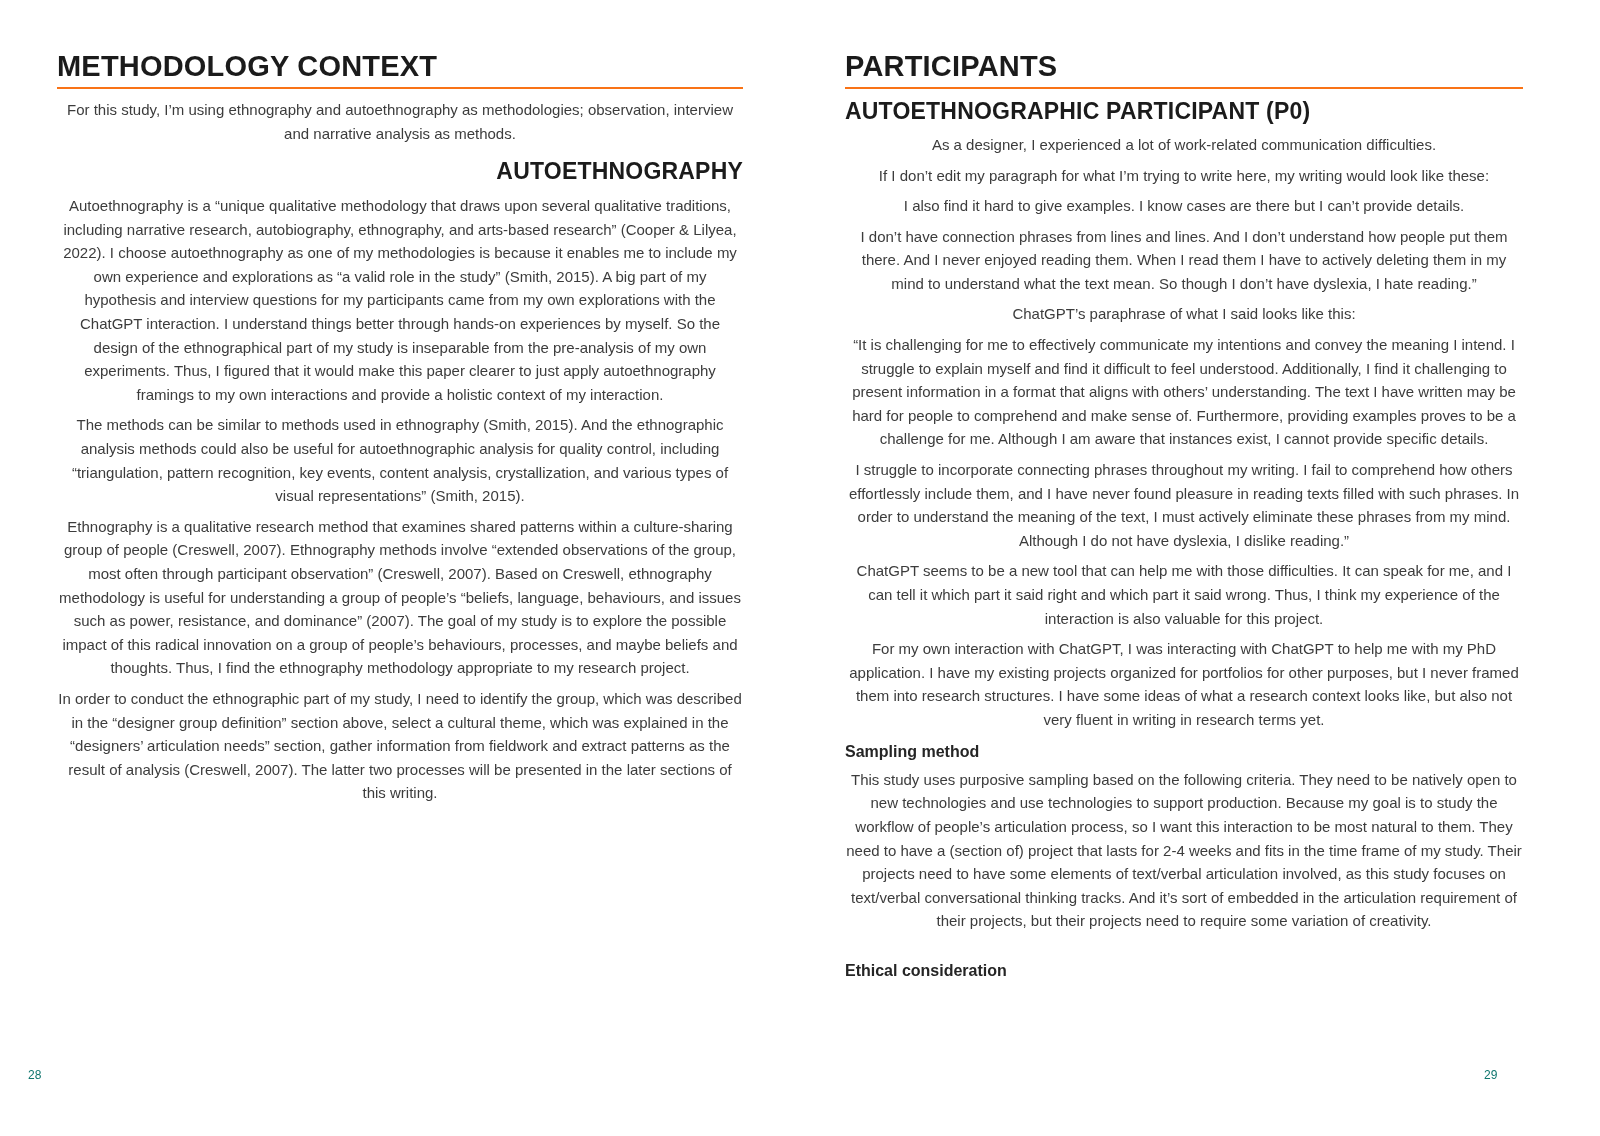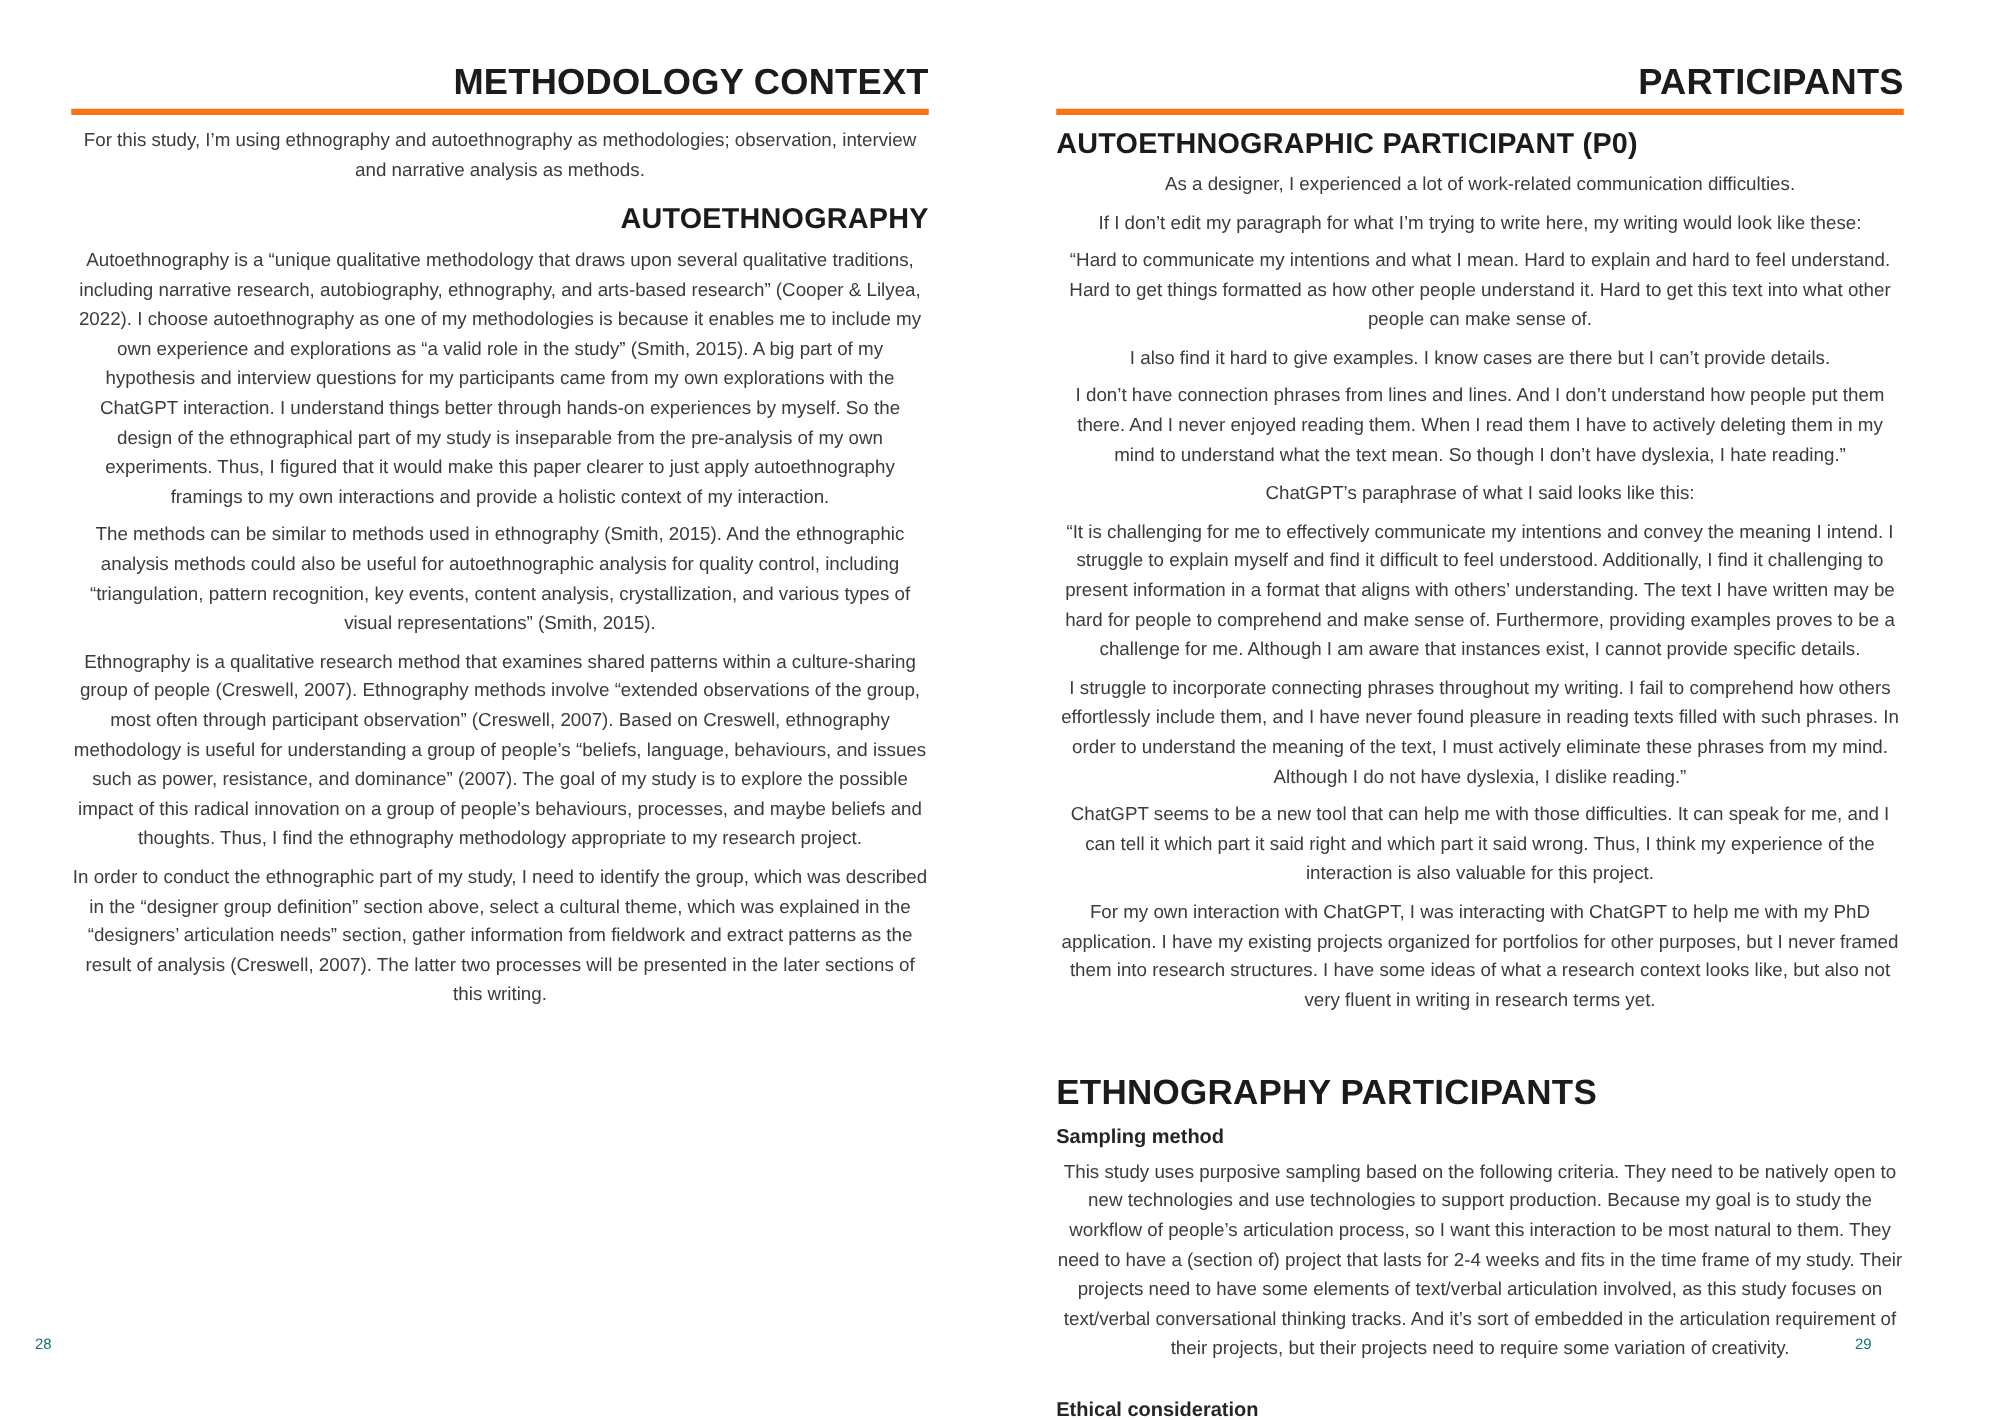--- a/index.html
+++ b/index.html
@@ -10,21 +10,21 @@
     -webkit-font-smoothing:antialiased;
   }
   .page{position:absolute;top:50px;}
   #page-left{left:57px;width:686px;}
   #page-right{left:845px;width:678px;}
 
   h1{
     font-size:29px;font-weight:bold;color:#1b1b1b;
     margin:0;line-height:1.12;letter-spacing:0.2px;
   }
-  h1.ruled{border-bottom:5px solid #f97316;padding-bottom:5px;margin-bottom:9px;text-align:right;}
+  h1.ruled{border-bottom:2px solid #f97316;padding-bottom:5px;margin-bottom:9px;}
   h1.mid{margin-top:46px;margin-bottom:6px;font-size:28px;}
 
   h2{
     font-size:23px;font-weight:bold;color:#1b1b1b;
     margin:28px 0 10px;line-height:1.15;letter-spacing:0.2px;
   }
   h2.first{margin-top:12px;text-align:right;}
   h2.tight{margin-top:4px;margin-bottom:8px;}
 
   h3{
@@ -58,30 +58,28 @@
   <p>Ethnography is a qualitative research method that examines shared patterns within a culture-sharing group of people (Creswell, 2007). Ethnography methods involve “extended observations of the group, most often through participant observation” (Creswell, 2007). Based on Creswell, ethnography methodology is useful for understanding a group of people’s “beliefs, language, behaviours, and issues such as power, resistance, and dominance” (2007). The goal of my study is to explore the possible impact of this radical innovation on a group of people’s behaviours, processes, and maybe beliefs and thoughts. Thus, I find the ethnography methodology appropriate to my research project.</p>
   <p>In order to conduct the ethnographic part of my study, I need to identify the group, which was described in the “designer group definition” section above, select a cultural theme, which was explained in the “designers’ articulation needs” section, gather information from fieldwork and extract patterns as the result of analysis (Creswell, 2007). The latter two processes will be presented in the later sections of this writing.</p>
 </section>
 
 <section class="page" id="page-right">
   <h1 class="ruled">PARTICIPANTS</h1>
 
   <h2 class="tight">AUTOETHNOGRAPHIC PARTICIPANT (P0)</h2>
   <p>As a designer, I experienced a lot of work-related communication difficulties.</p>
   <p>If I don’t edit my paragraph for what I’m trying to write here, my writing would look like these:</p>
-  <p>“Hard to communicate my intentions and what I mean. Hard to explain and hard to feel understand. Hard to get things formatted as how other people understand it. Hard to get this text into what other people can make sense of.</p>
   <p>I also find it hard to give examples. I know cases are there but I can’t provide details.</p>
   <p>I don’t have connection phrases from lines and lines. And I don’t understand how people put them there. And I never enjoyed reading them. When I read them I have to actively deleting them in my mind to understand what the text mean. So though I don’t have dyslexia, I hate reading.”</p>
   <p>ChatGPT’s paraphrase of what I said looks like this:</p>
   <p>“It is challenging for me to effectively communicate my intentions and convey the meaning I intend. I struggle to explain myself and find it difficult to feel understood. Additionally, I find it challenging to present information in a format that aligns with others’ understanding. The text I have written may be hard for people to comprehend and make sense of. Furthermore, providing examples proves to be a challenge for me. Although I am aware that instances exist, I cannot provide specific details.</p>
   <p>I struggle to incorporate connecting phrases throughout my writing. I fail to comprehend how others effortlessly include them, and I have never found pleasure in reading texts filled with such phrases. In order to understand the meaning of the text, I must actively eliminate these phrases from my mind. Although I do not have dyslexia, I dislike reading.”</p>
   <p>ChatGPT seems to be a new tool that can help me with those difficulties. It can speak for me, and I can tell it which part it said right and which part it said wrong. Thus, I think my experience of the interaction is also valuable for this project.</p>
   <p>For my own interaction with ChatGPT, I was interacting with ChatGPT to help me with my PhD application. I have my existing projects organized for portfolios for other purposes, but I never framed them into research structures. I have some ideas of what a research context looks like, but also not very fluent in writing in research terms yet.</p>
 
-  <h1 class="mid">ETHNOGRAPHY PARTICIPANTS</h1>
 
   <h3 class="first-sub">Sampling method</h3>
   <p>This study uses purposive sampling based on the following criteria. They need to be natively open to new technologies and use technologies to support production. Because my goal is to study the workflow of people’s articulation process, so I want this interaction to be most natural to them. They need to have a (section of) project that lasts for 2-4 weeks and fits in the time frame of my study. Their projects need to have some elements of text/verbal articulation involved, as this study focuses on text/verbal conversational thinking tracks. And it’s sort of embedded in the articulation requirement of their projects, but their projects need to require some variation of creativity.</p>
 
   <h3>Ethical consideration</h3>
 
 </section>
 
 <div class="pagenum" id="pagenum-left">28</div>
 <div class="pagenum" id="pagenum-right">29</div>

